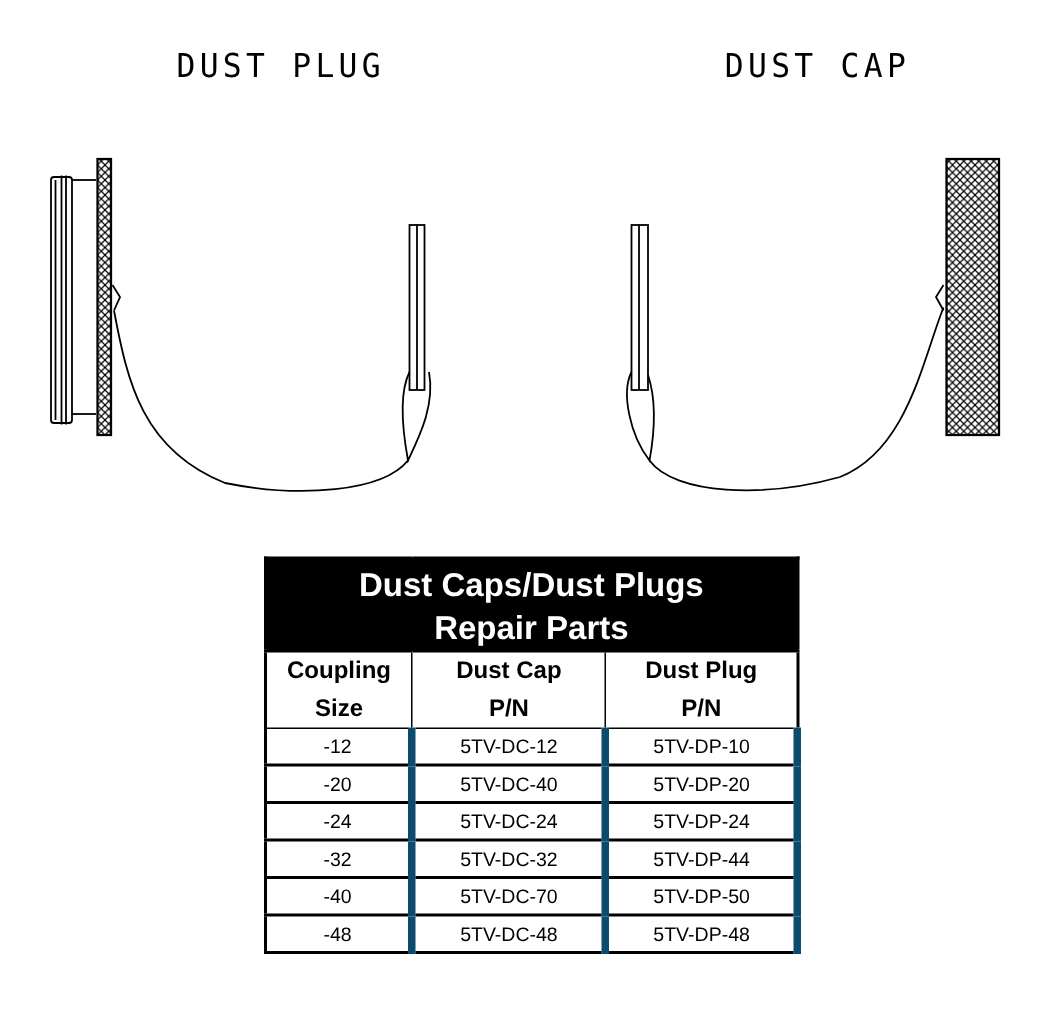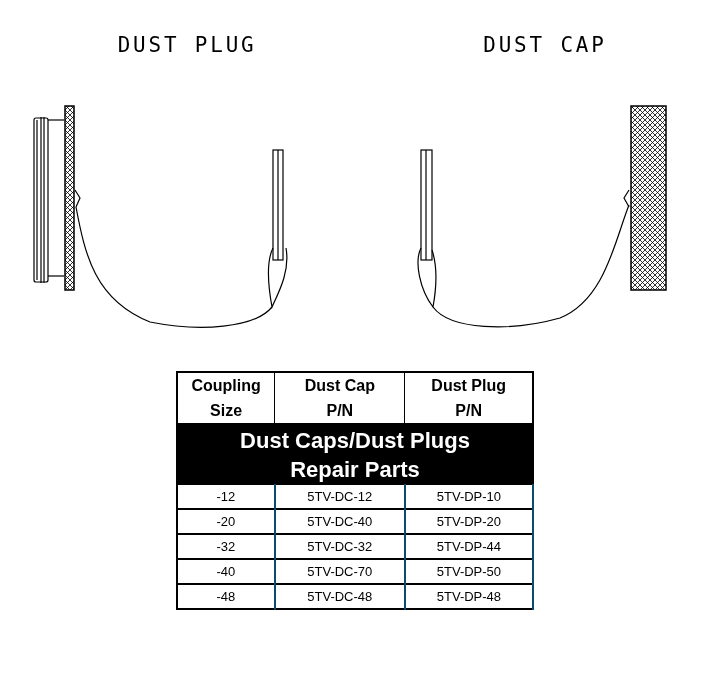--- a/index.html
+++ b/index.html
@@ -2,21 +2,21 @@
 <html><head>
 <meta charset="utf-8">
 <style>
   html, body { margin:0; padding:0; background:#ffffff; }
   body { width:706px; height:687px; position:relative; overflow:hidden; font-family:"Liberation Sans", sans-serif; }
   .label { position:absolute; font-family:"DejaVu Sans Mono", monospace; font-size:22px; font-weight:normal; letter-spacing:3px; color:#000; transform:scaleX(0.95); }
   svg.drawing { position:absolute; left:0; top:0; }
   table.parts { position:absolute; left:176px; top:371px; width:358px; border-collapse:collapse; border:2px solid #000; }
   table.parts th.title { background:#000; color:#fff; font-size:22px; font-weight:bold; line-height:29px; padding:2px 0 0 0; text-align:center; }
   table.parts th.col { font-size:16px; font-weight:bold; line-height:25px; text-align:center; border:1px solid #000; border-top:2px solid #000; padding:0; height:50px; }
-  table.parts td { font-size:13px; text-align:center; height:23px; padding:0; border-left:1px solid #000; border-right:2px solid #0c4a6e; border-top:2px solid #000; }
+  table.parts td { font-size:13px; text-align:center; height:23px; padding:0; border-left:1px solid #000; border-right:5px solid #0c4a6e; border-top:2px solid #000; }
   table.parts tr.r1 td { border-top:1px solid #000; }
 </style>
 </head>
 <body>
 
 <div class="label" style="left:114px; top:32px;">DUST PLUG</div>
 <div class="label" style="left:480px; top:32px;">DUST CAP</div>
 
 <svg class="drawing" width="706" height="360" viewBox="0 0 706 360">
   <defs>
@@ -62,50 +62,55 @@
 </svg>
 
 <table class="parts">
   <colgroup>
     <col style="width:98px">
       <col style="width:131px">
       <col style="width:129px">
   </colgroup>
   <thead>
     <tr>
+      <th class="title" colspan="3">
+        <div>Dust Caps/Dust Plugs</div>
+        <div>Repair Parts</div>
+      </th>
+    </tr>
+    <tr>
       <th class="col">
         <div>Coupling</div>
         <div>Size</div>
       </th>
       <th class="col">
         <div>Dust Cap</div>
         <div>P/N</div>
       </th>
       <th class="col">
         <div>Dust Plug</div>
         <div>P/N</div>
       </th>
     </tr>
-    <tr>
-      <th class="title" colspan="3">
-        <div>Dust Caps/Dust Plugs</div>
-        <div>Repair Parts</div>
-      </th>
-    </tr>
   </thead>
   <tbody>
     <tr class="r1">
       <td>-12</td>
       <td>5TV-DC-12</td>
       <td>5TV-DP-10</td>
     </tr>
     <tr>
       <td>-20</td>
       <td>5TV-DC-40</td>
       <td>5TV-DP-20</td>
+    </tr>
+    <tr>
+      <td>-24</td>
+      <td>5TV-DC-24</td>
+      <td>5TV-DP-24</td>
     </tr>
     <tr>
       <td>-32</td>
       <td>5TV-DC-32</td>
       <td>5TV-DP-44</td>
     </tr>
     <tr>
       <td>-40</td>
       <td>5TV-DC-70</td>
       <td>5TV-DP-50</td>

